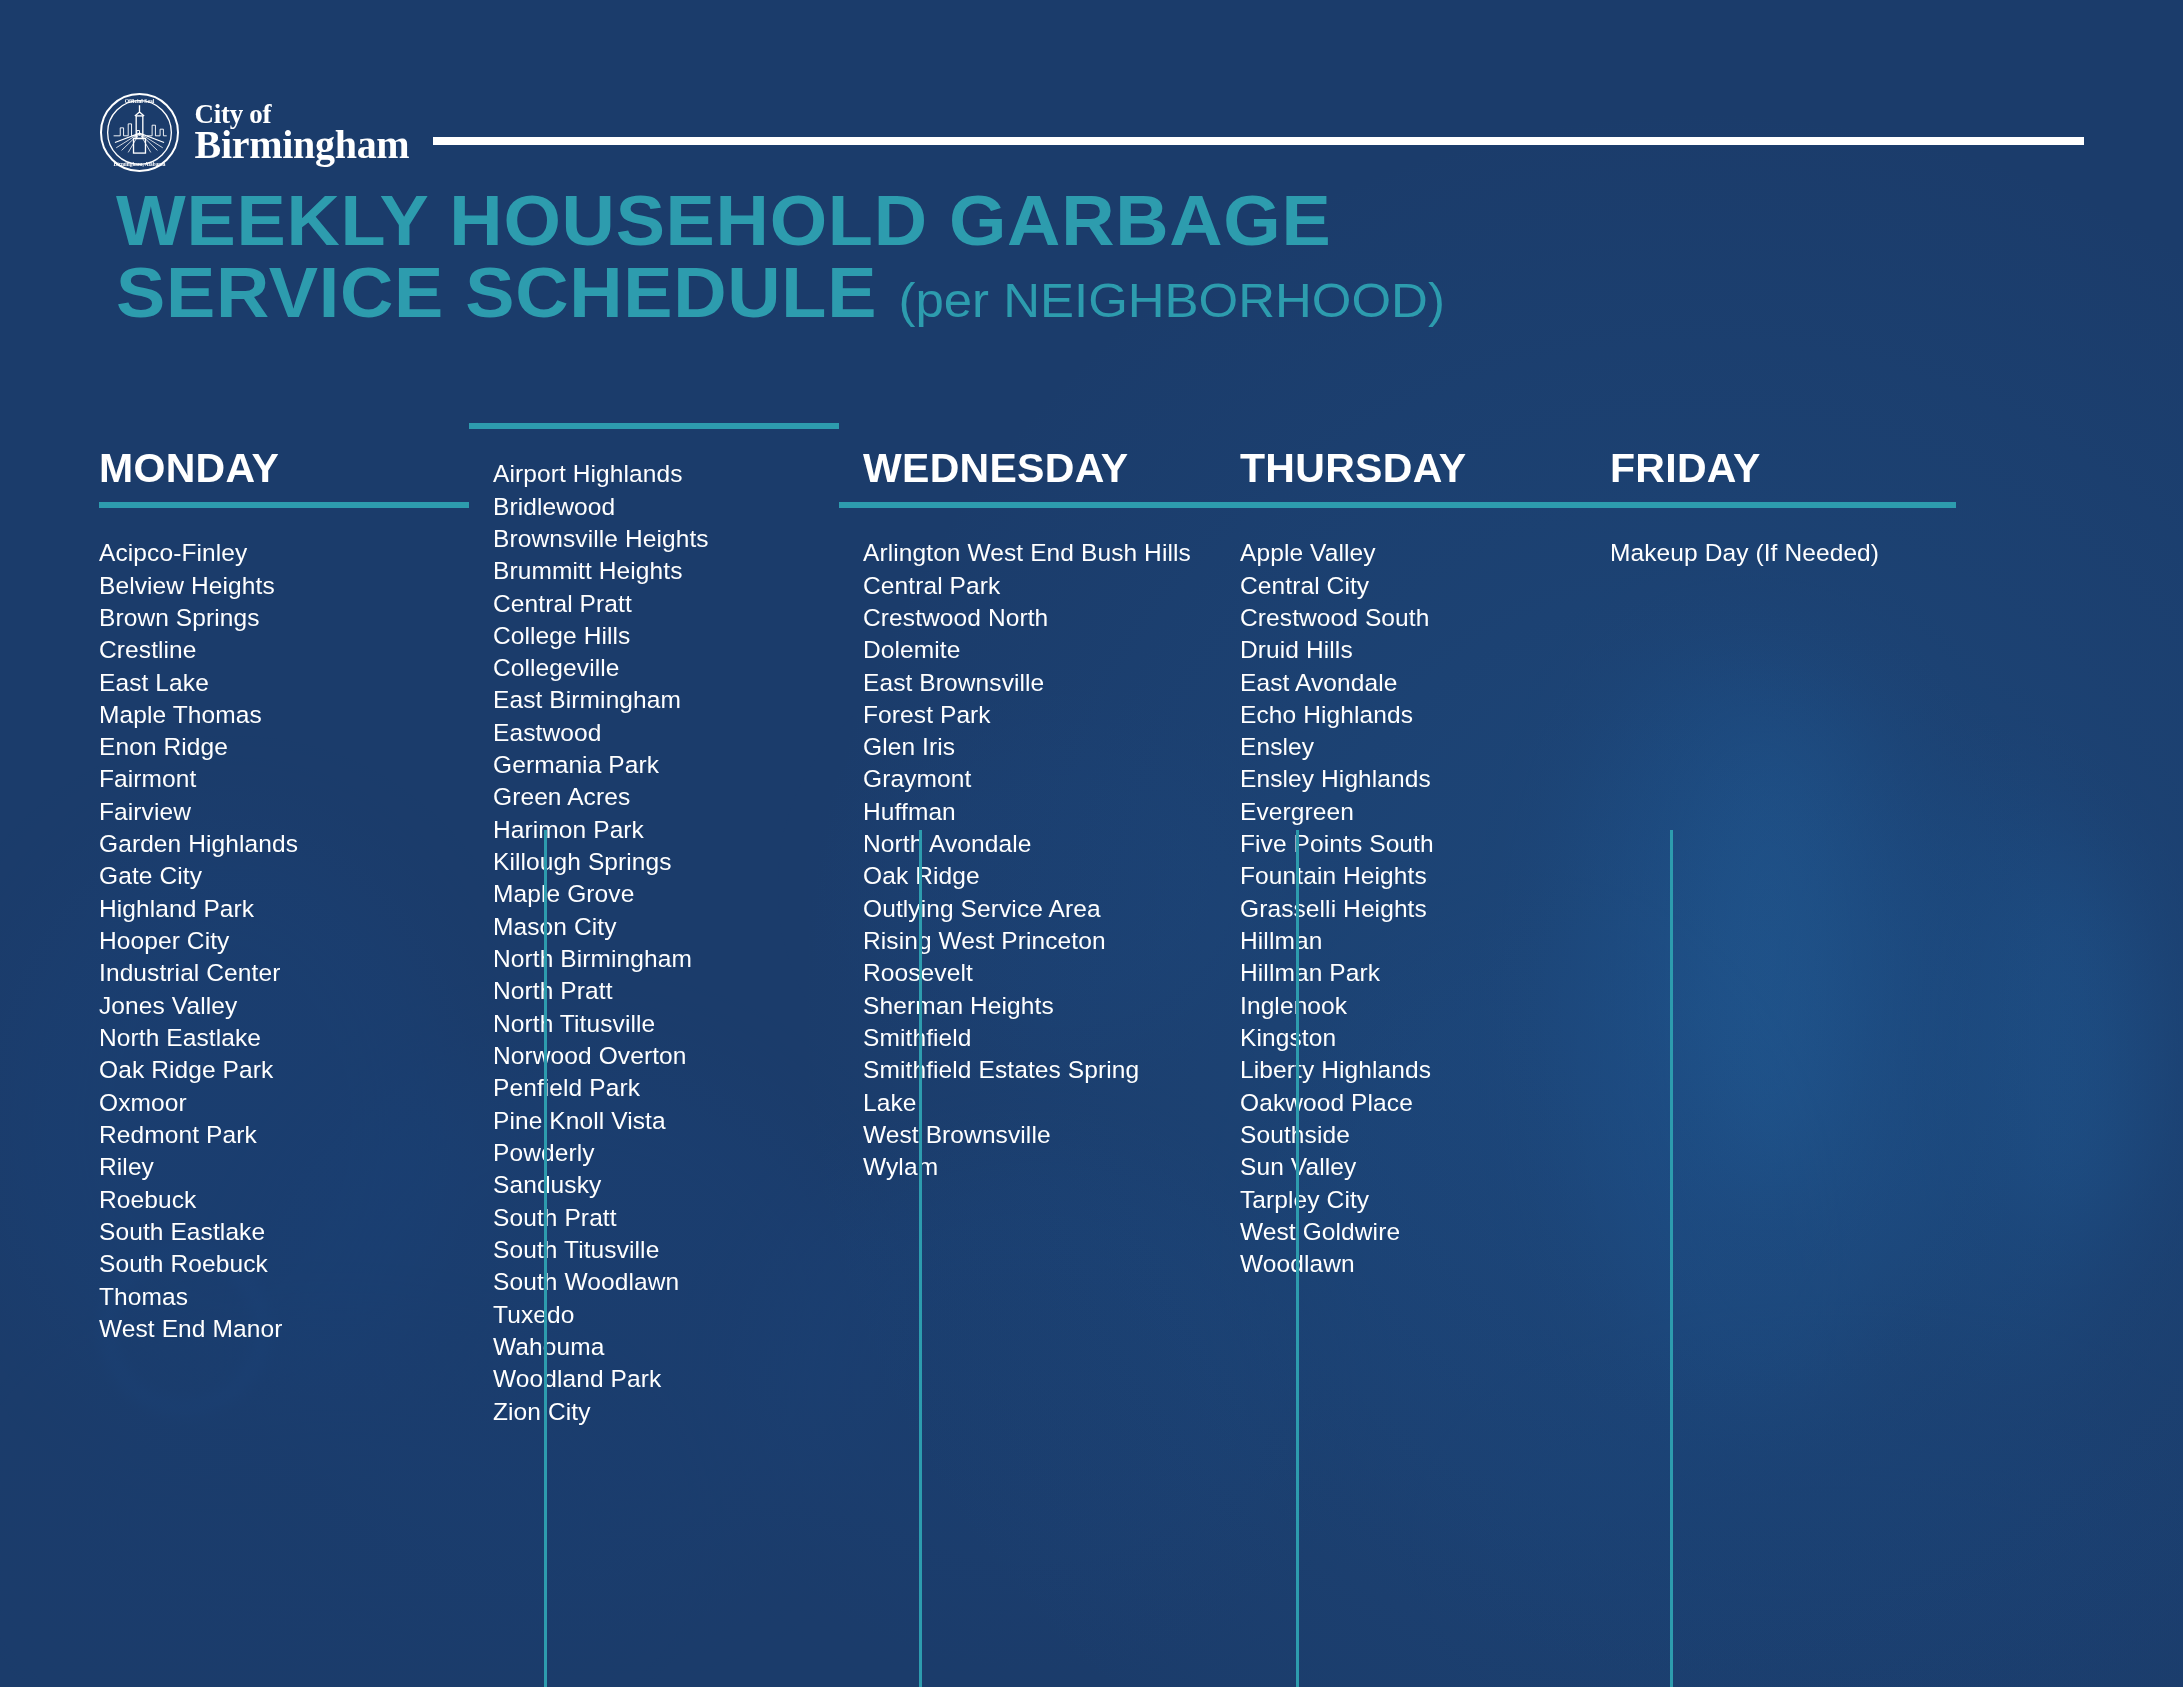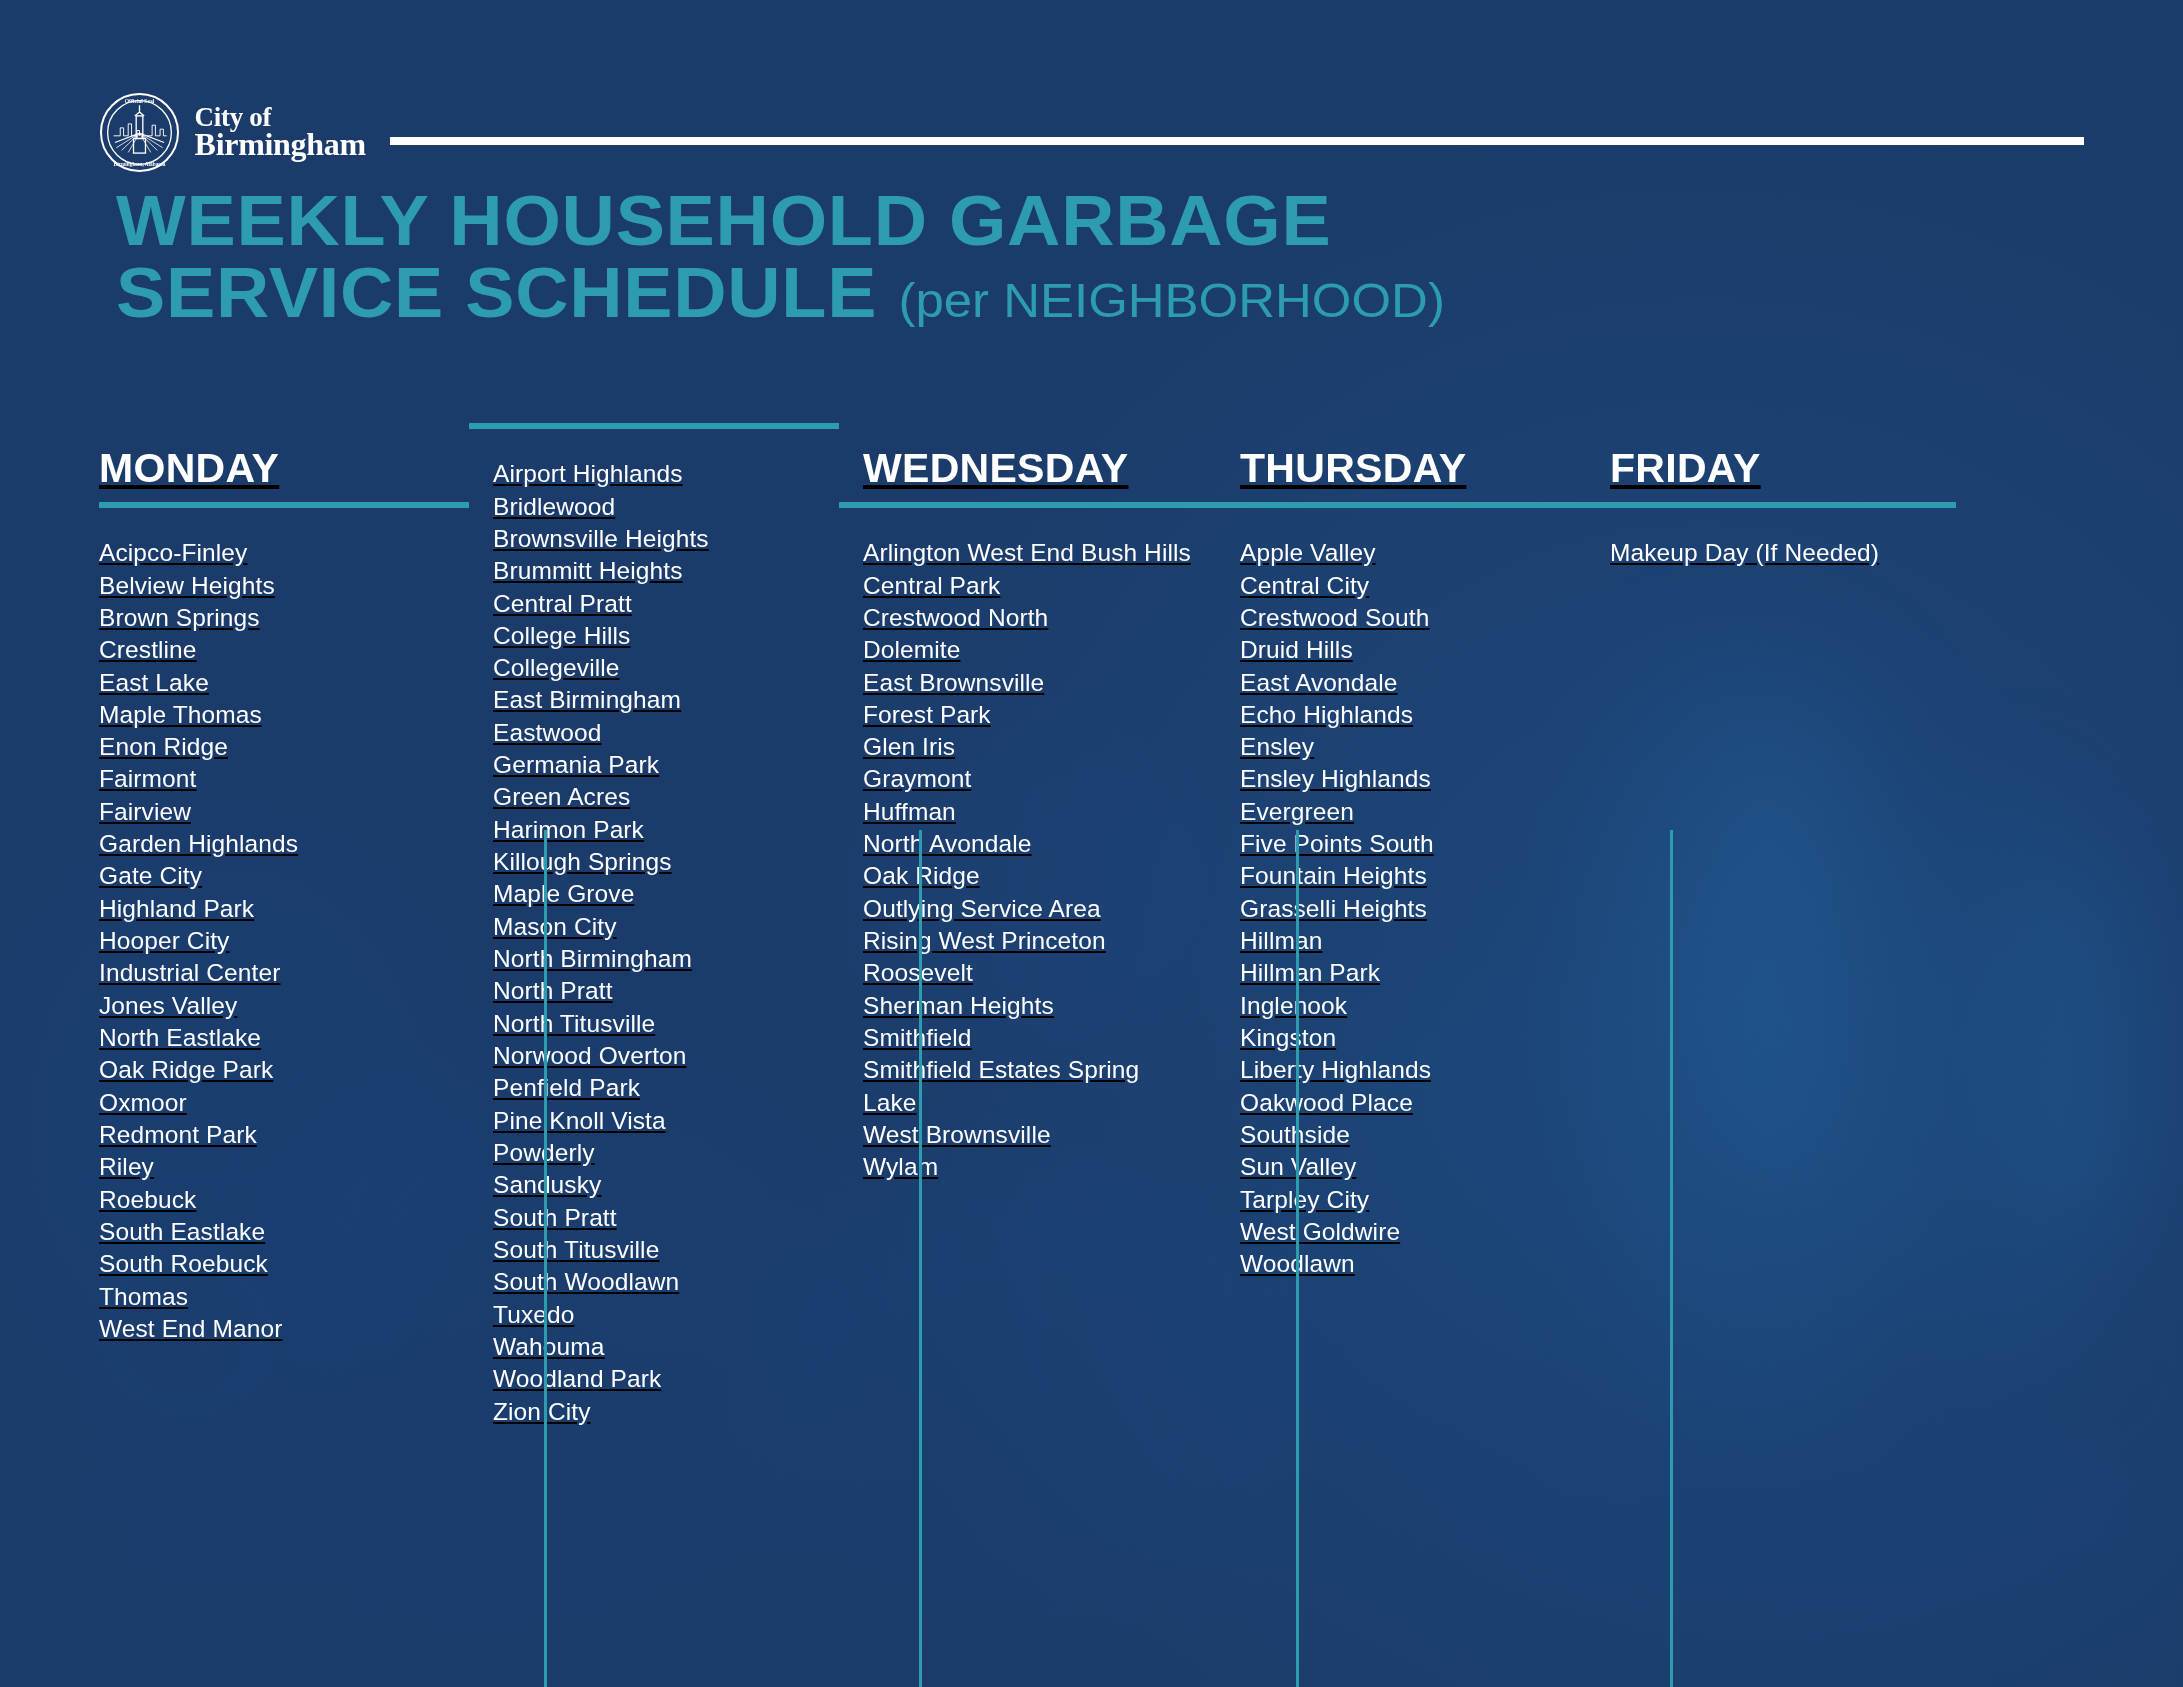--- a/index.html
+++ b/index.html
@@ -64,21 +64,21 @@
   #seal-icon { width: 81px; height: 81px; flex: 0 0 81px; }
   #wordmark {
     margin-left: 14.6px;
     color: #ffffff;
     font-family: "Liberation Serif", serif;
     font-weight: bold;
     line-height: 0.92;
     letter-spacing: -0.3px;
   }
   #wordmark .l1 { font-size: 27px; display: block; }
-  #wordmark .l2 { font-size: 32px; display: block; }
+  #wordmark .l2 { font-size: 40px; display: block; }
   #header-rule {
     margin-left: 24px;
     flex: 1 1 auto;
     height: 7.3px;
     background: #ffffff;
     margin-top: 17px;
   }
 
   
   #title-block {
@@ -103,21 +103,20 @@
     font-weight: normal;
     letter-spacing: 0px;
   }
 
   
   #schedule {
     position: absolute;
     left: 99px; top: 410px;
     width: 1859px;
     z-index: 3;
-    text-decoration: underline;
   }
   #day-columns {
     display: flex;
     align-items: flex-start;
   }
   .day-col {
     position: relative;
     padding-right: 22.5px;
   }
   .day-col.c-mon  { width: 370px; }

